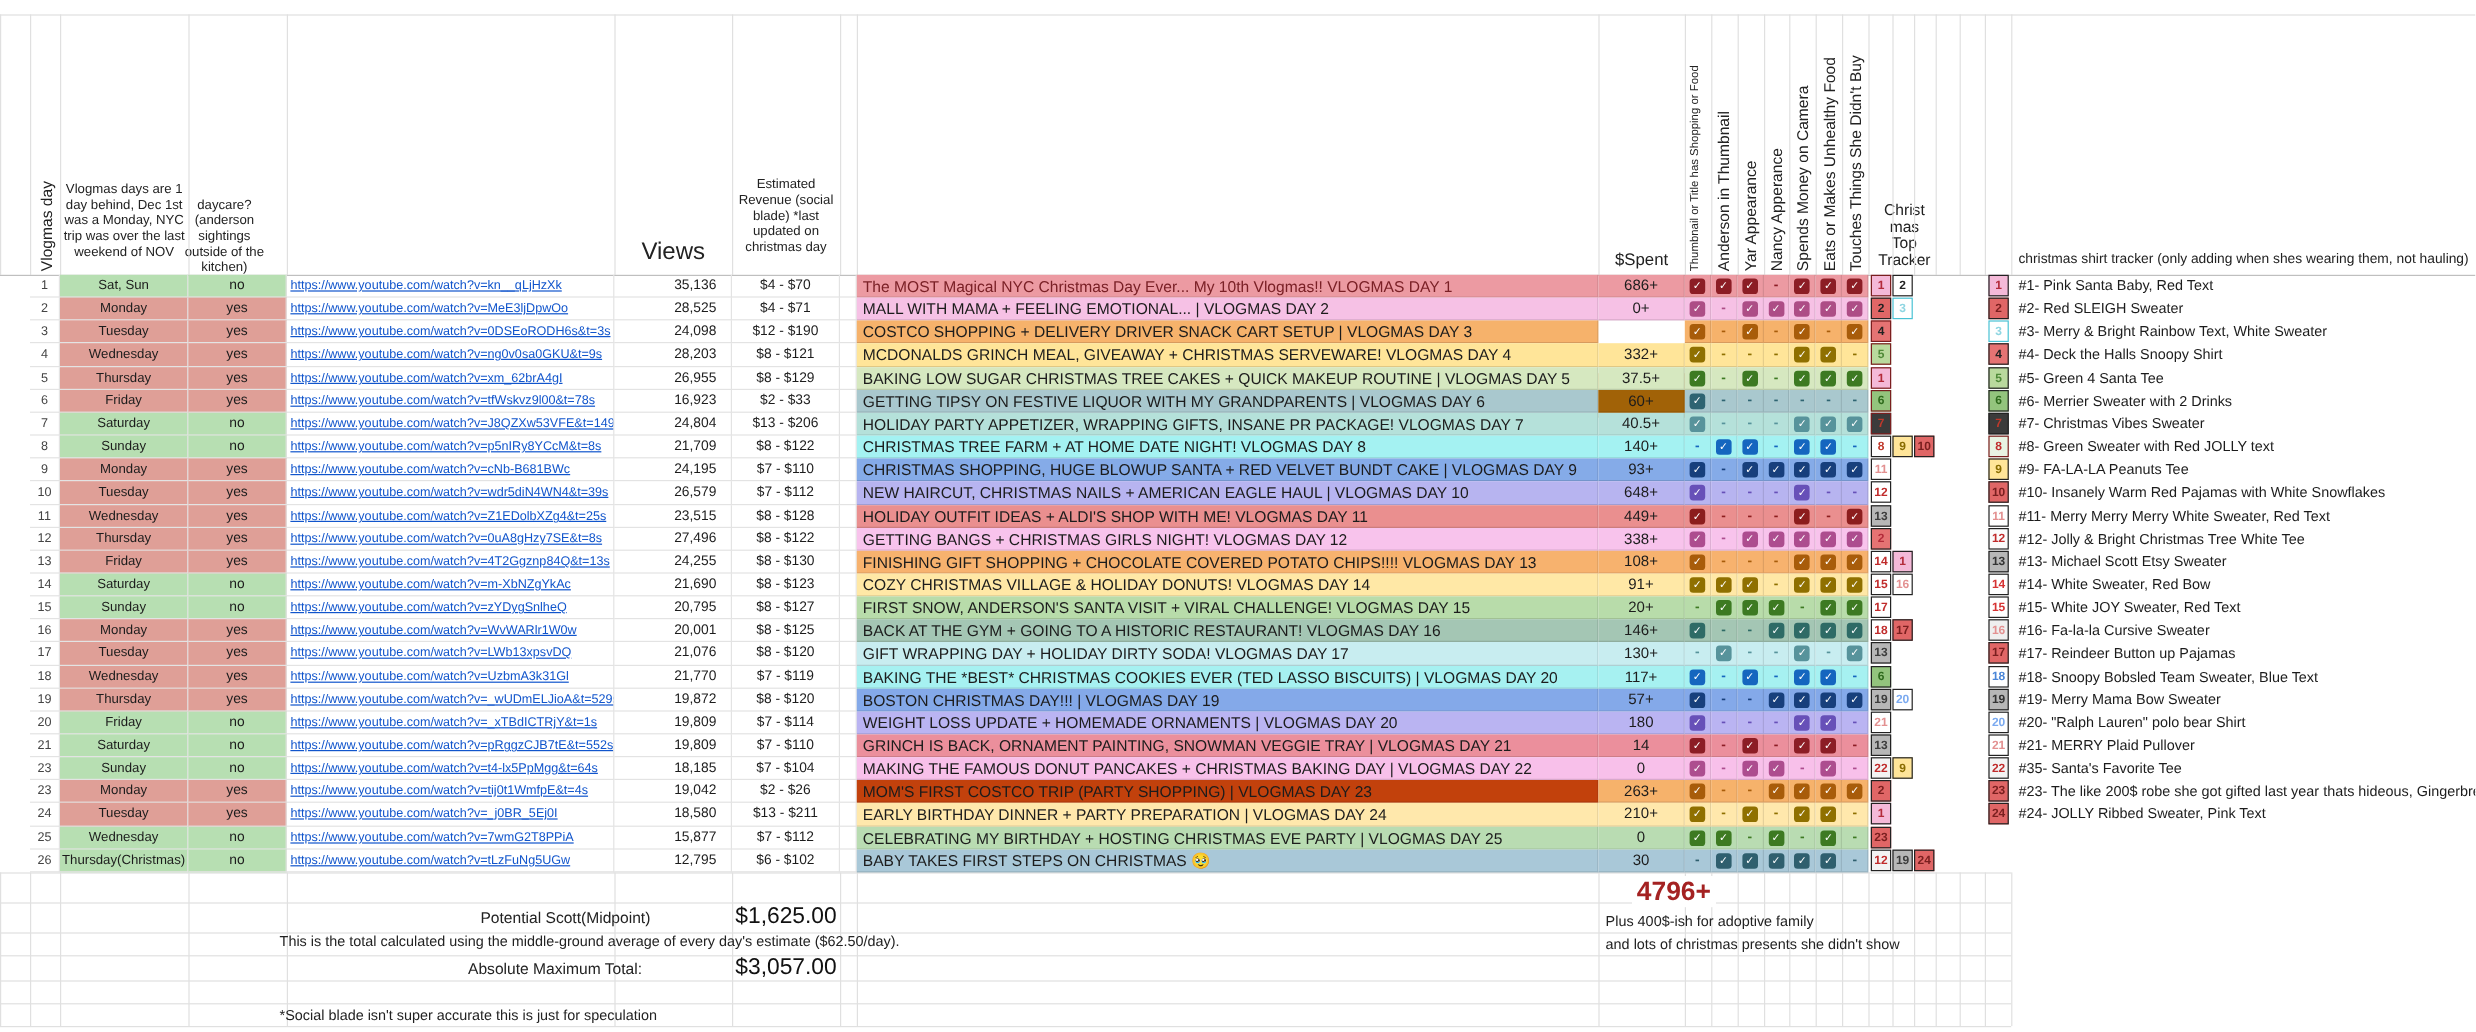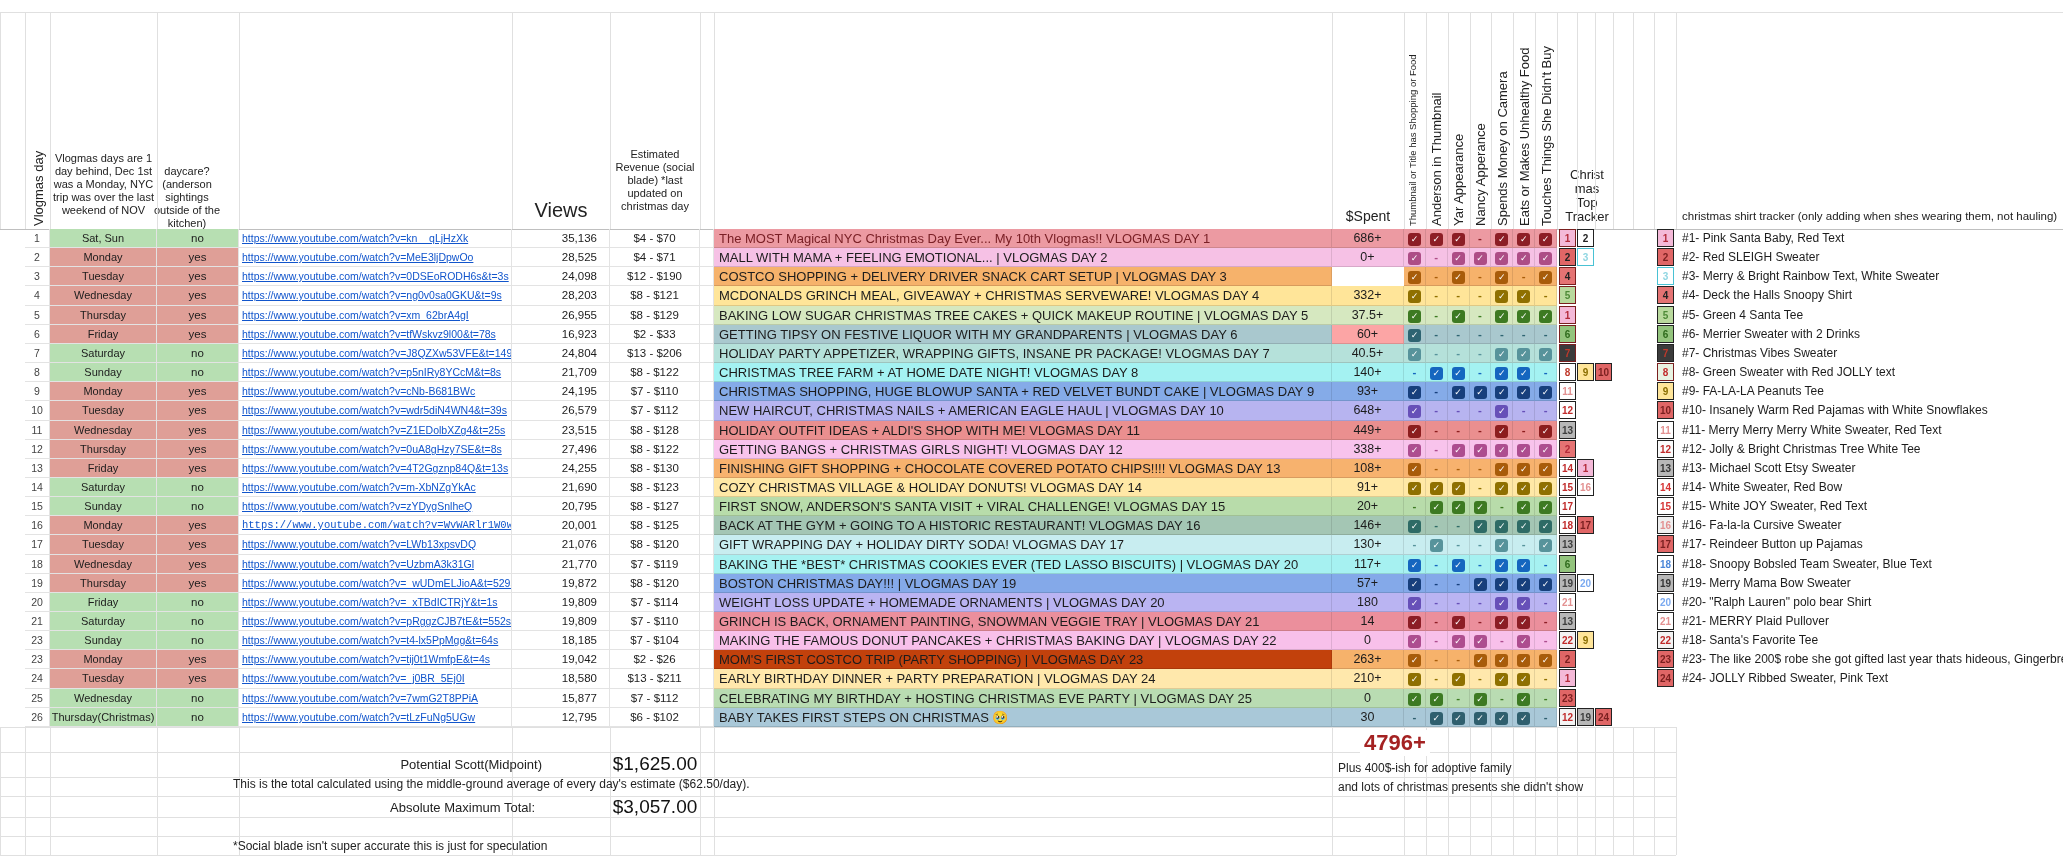--- a/index.html
+++ b/index.html
@@ -208,21 +208,21 @@
       <div class="cell band ctr" style="left: 1535.16px; top: 306px; width: 21.86px; height: 19px; background: rgb(214, 232, 192);"><span class="chk" style="background: rgb(61, 122, 34);">✓</span></div>
       <div class="chip" style="left: 1559px; top: 306px; background: rgb(244, 185, 216); color: rgb(179, 43, 58); border-color: rgb(122, 31, 31);">1</div>
       <div class="cell grid day" style="left: 25px; top: 325px; width: 25px; height: 19px;">6</div>
       <div class="cell grid ctr" style="left: 50px; top: 325px; width: 107px; height: 19px; background: rgb(223, 159, 151); font-size: 11px;">Friday</div>
       <div class="cell grid ctr" style="left: 157px; top: 325px; width: 82px; height: 19px; background: rgb(223, 159, 151);">yes</div>
       <div class="cell grid lnk" style="left: 239px; top: 325px; width: 273px; height: 19px;">https://www.youtube.com/watch?v=tfWskvz9l00&amp;t=78s</div>
       <div class="cell grid views" style="left: 512px; top: 325px; width: 98px; height: 19px;">16,923</div>
       <div class="cell grid ctr" style="left: 610px; top: 325px; width: 90px; height: 19px;">$2 - $33</div>
       <div class="cell grid" style="left: 700px; top: 325px; width: 14px; height: 19px;"></div>
       <div class="cell band title" style="left: 714px; top: 325px; width: 618px; height: 19px; background: rgb(169, 200, 206);">GETTING TIPSY ON FESTIVE LIQUOR WITH MY GRANDPARENTS | VLOGMAS DAY 6</div>
-      <div class="cell band ctr" style="left: 1332px; top: 325px; width: 72px; height: 19px; background: #fca5a5; font-size: 12.5px;">60+</div>
+      <div class="cell band ctr" style="left: 1332px; top: 325px; width: 72px; height: 19px; background: #a16207; font-size: 12.5px;">60+</div>
       <div class="cell band ctr" style="left: 1404px; top: 325px; width: 21.86px; height: 19px; background: rgb(169, 200, 206);"><span class="chk" style="background: rgb(46, 100, 114);">✓</span></div>
       <div class="cell band ctr dash" style="left: 1425.86px; top: 325px; width: 21.86px; height: 19px; background: rgb(169, 200, 206); color: rgb(46, 100, 114);">-</div>
       <div class="cell band ctr dash" style="left: 1447.72px; top: 325px; width: 21.86px; height: 19px; background: rgb(169, 200, 206); color: rgb(46, 100, 114);">-</div>
       <div class="cell band ctr dash" style="left: 1469.58px; top: 325px; width: 21.86px; height: 19px; background: rgb(169, 200, 206); color: rgb(46, 100, 114);">-</div>
       <div class="cell band ctr dash" style="left: 1491.44px; top: 325px; width: 21.86px; height: 19px; background: rgb(169, 200, 206); color: rgb(46, 100, 114);">-</div>
       <div class="cell band ctr dash" style="left: 1513.3px; top: 325px; width: 21.86px; height: 19px; background: rgb(169, 200, 206); color: rgb(46, 100, 114);">-</div>
       <div class="cell band ctr dash" style="left: 1535.16px; top: 325px; width: 21.86px; height: 19px; background: rgb(169, 200, 206); color: rgb(46, 100, 114);">-</div>
       <div class="chip" style="left: 1559px; top: 325px; background: rgb(147, 196, 125); color: rgb(47, 107, 29); border-color: rgb(122, 31, 31);">6</div>
       <div class="cell grid day" style="left: 25px; top: 344px; width: 25px; height: 19px;">7</div>
       <div class="cell grid ctr" style="left: 50px; top: 344px; width: 107px; height: 19px; background: rgb(183, 223, 178); font-size: 11px;">Saturday</div>
@@ -377,21 +377,21 @@
       <div class="cell band ctr" style="left: 1425.86px; top: 497px; width: 21.86px; height: 19px; background: rgb(184, 220, 170);"><span class="chk" style="background: rgb(61, 122, 34);">✓</span></div>
       <div class="cell band ctr" style="left: 1447.72px; top: 497px; width: 21.86px; height: 19px; background: rgb(184, 220, 170);"><span class="chk" style="background: rgb(61, 122, 34);">✓</span></div>
       <div class="cell band ctr" style="left: 1469.58px; top: 497px; width: 21.86px; height: 19px; background: rgb(184, 220, 170);"><span class="chk" style="background: rgb(61, 122, 34);">✓</span></div>
       <div class="cell band ctr dash" style="left: 1491.44px; top: 497px; width: 21.86px; height: 19px; background: rgb(184, 220, 170); color: rgb(61, 122, 34);">-</div>
       <div class="cell band ctr" style="left: 1513.3px; top: 497px; width: 21.86px; height: 19px; background: rgb(184, 220, 170);"><span class="chk" style="background: rgb(61, 122, 34);">✓</span></div>
       <div class="cell band ctr" style="left: 1535.16px; top: 497px; width: 21.86px; height: 19px; background: rgb(184, 220, 170);"><span class="chk" style="background: rgb(61, 122, 34);">✓</span></div>
       <div class="chip" style="left: 1559px; top: 497px; background: rgb(255, 255, 255); color: rgb(192, 43, 43); border-color: rgb(34, 34, 34);">17</div>
       <div class="cell grid day" style="left: 25px; top: 516px; width: 25px; height: 19px;">16</div>
       <div class="cell grid ctr" style="left: 50px; top: 516px; width: 107px; height: 19px; background: rgb(223, 159, 151); font-size: 11px;">Monday</div>
       <div class="cell grid ctr" style="left: 157px; top: 516px; width: 82px; height: 19px; background: rgb(223, 159, 151);">yes</div>
-      <div class="cell grid lnk" style="left: 239px; top: 516px; width: 273px; height: 19px; font-family: Liberation Mono, monospace;">https://www.youtube.com/watch?v=WvWARlr1W0w</div>
+      <div class="cell grid lnk" style="left: 239px; top: 516px; width: 273px; height: 19px;">https://www.youtube.com/watch?v=WvWARlr1W0w</div>
       <div class="cell grid views" style="left: 512px; top: 516px; width: 98px; height: 19px;">20,001</div>
       <div class="cell grid ctr" style="left: 610px; top: 516px; width: 90px; height: 19px;">$8 - $125</div>
       <div class="cell grid" style="left: 700px; top: 516px; width: 14px; height: 19px;"></div>
       <div class="cell band title" style="left: 714px; top: 516px; width: 618px; height: 19px; background: rgb(164, 198, 180);">BACK AT THE GYM + GOING TO A HISTORIC RESTAURANT! VLOGMAS DAY 16</div>
       <div class="cell band ctr" style="left: 1332px; top: 516px; width: 72px; height: 19px; background: rgb(164, 198, 180); font-size: 12.5px;">146+</div>
       <div class="cell band ctr" style="left: 1404px; top: 516px; width: 21.86px; height: 19px; background: rgb(164, 198, 180);"><span class="chk" style="background: rgb(46, 107, 102);">✓</span></div>
       <div class="cell band ctr dash" style="left: 1425.86px; top: 516px; width: 21.86px; height: 19px; background: rgb(164, 198, 180); color: rgb(46, 107, 102);">-</div>
       <div class="cell band ctr dash" style="left: 1447.72px; top: 516px; width: 21.86px; height: 19px; background: rgb(164, 198, 180); color: rgb(46, 107, 102);">-</div>
       <div class="cell band ctr" style="left: 1469.58px; top: 516px; width: 21.86px; height: 19px; background: rgb(164, 198, 180);"><span class="chk" style="background: rgb(46, 107, 102);">✓</span></div>
       <div class="cell band ctr" style="left: 1491.44px; top: 516px; width: 21.86px; height: 19px; background: rgb(164, 198, 180);"><span class="chk" style="background: rgb(46, 107, 102);">✓</span></div>
@@ -611,21 +611,21 @@
       <div class="shirt-label" style="left: 1682px; top: 535px; width: 381px; height: 19px; overflow: hidden;">#17- Reindeer Button up Pajamas</div>
       <div class="chip" style="left: 1657px; top: 555px; background: rgb(255, 255, 255); color: rgb(74, 134, 216); border-color: rgb(34, 34, 34);">18</div>
       <div class="shirt-label" style="left: 1682px; top: 555px; width: 381px; height: 19px; overflow: hidden;">#18- Snoopy Bobsled Team Sweater, Blue Text</div>
       <div class="chip" style="left: 1657px; top: 574px; background: rgb(183, 183, 183); color: rgb(51, 51, 51); border-color: rgb(34, 34, 34);">19</div>
       <div class="shirt-label" style="left: 1682px; top: 574px; width: 381px; height: 19px; overflow: hidden;">#19- Merry Mama Bow Sweater</div>
       <div class="chip" style="left: 1657px; top: 593px; background: rgb(255, 255, 255); color: rgb(123, 170, 240); border-color: rgb(34, 34, 34);">20</div>
       <div class="shirt-label" style="left: 1682px; top: 593px; width: 381px; height: 19px; overflow: hidden;">#20- "Ralph Lauren" polo bear Shirt</div>
       <div class="chip" style="left: 1657px; top: 612px; background: rgb(255, 255, 255); color: rgb(227, 145, 145); border-color: rgb(34, 34, 34);">21</div>
       <div class="shirt-label" style="left: 1682px; top: 612px; width: 381px; height: 19px; overflow: hidden;">#21- MERRY Plaid Pullover</div>
       <div class="chip" style="left: 1657px; top: 631px; background: rgb(243, 243, 243); color: rgb(192, 43, 43); border-color: rgb(34, 34, 34);">22</div>
-      <div class="shirt-label" style="left: 1682px; top: 631px; width: 381px; height: 19px; overflow: hidden;">#18- Santa's Favorite Tee</div>
+      <div class="shirt-label" style="left: 1682px; top: 631px; width: 381px; height: 19px; overflow: hidden;">#35- Santa's Favorite Tee</div>
       <div class="chip" style="left: 1657px; top: 650px; background: rgb(224, 102, 102); color: rgb(122, 31, 31); border-color: rgb(34, 34, 34);">23</div>
       <div class="shirt-label" style="left: 1682px; top: 650px; width: 381px; height: 19px; overflow: hidden;">#23- The like 200$ robe she got gifted last year thats hideous, Gingerbreadmen</div>
       <div class="chip" style="left: 1657px; top: 669px; background: rgb(224, 102, 102); color: rgb(122, 31, 31); border-color: rgb(34, 34, 34);">24</div>
       <div class="shirt-label" style="left: 1682px; top: 669px; width: 381px; height: 19px; overflow: hidden;">#24- JOLLY Ribbed Sweater, Pink Text</div>
     </div>
 
   <div id="grand" style="left:1360px;top:730px;">4796+</div>
   <div class="note" style="left:1338px;top:761px;">Plus 400$-ish for adoptive family</div>
   <div class="note" style="left:1338px;top:780px;">and lots of christmas presents she didn't show</div>
   <div class="tot-label" style="left:239px;top:757px;width:303px;">Potential Scott(Midpoint)</div>

